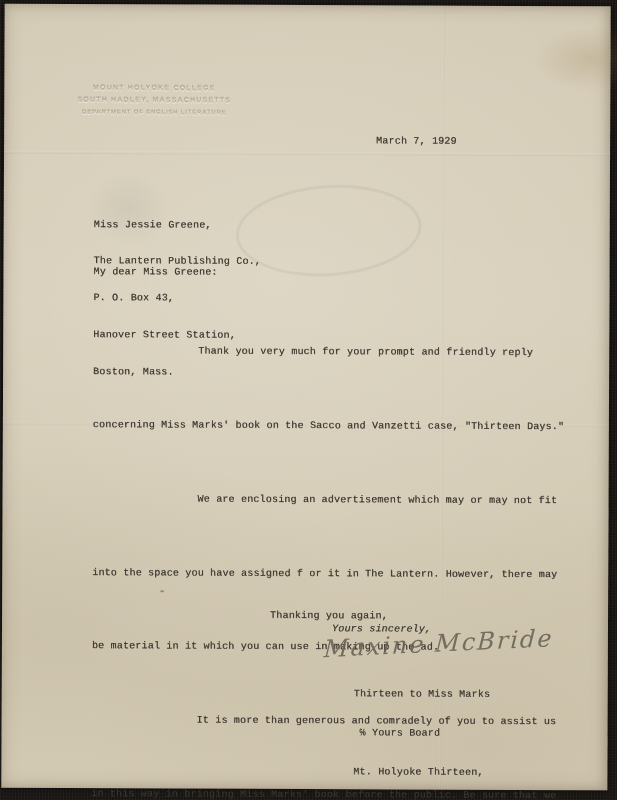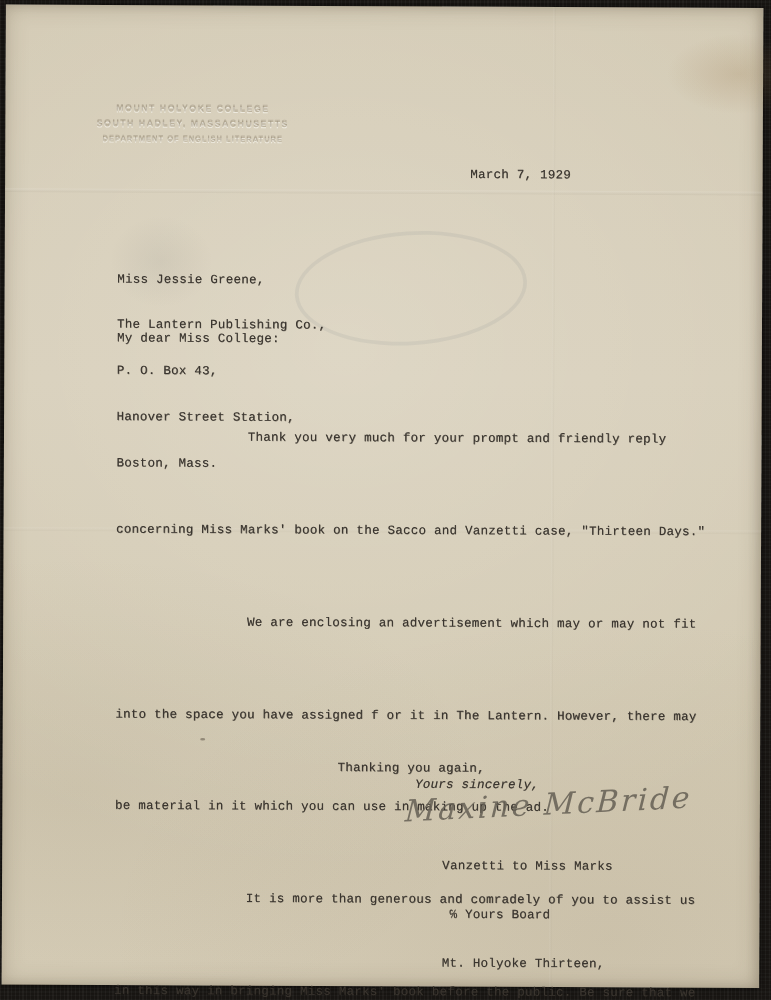--- a/index.html
+++ b/index.html
@@ -111,21 +111,21 @@
     <div class="type date-line">March 7, 1929</div>
 
     <div class="type recipient">
       <div>Miss Jessie Greene,</div>
       <div>The Lantern Publishing Co.,</div>
       <div>P. O. Box 43,</div>
       <div>Hanover Street Station,</div>
       <div>Boston, Mass.</div>
     </div>
 
-    <div class="type salutation">My dear Miss College:</div>
+    <div class="type salutation">My dear Miss Greene:</div>
 
     <div class="type body-block">
       <div class="line indent">Thank you very much for your prompt and friendly reply</div>
       <div class="line">concerning Miss Marks' book on the Sacco and Vanzetti case, "Thirteen Days."</div>
       <div class="line indent">We are enclosing an advertisement which may or may not fit</div>
       <div class="line">into the space you have assigned f or it in The Lantern. However, there may</div>
       <div class="line">be material in it which you can use in making up the ad.</div>
       <div class="line indent">It is more than generous and comradely of you to assist us</div>
       <div class="line">in this way in bringing Miss Marks' book before the public. Be sure that we</div>
       
@@ -135,20 +135,20 @@
       
       
     </div>
 
     <div class="type closing-thanks">Thanking you again,</div>
     <div class="type closing-vale">Yours sincerely,</div>
 
     <div class="signature">Maxine McBride</div>
 
     <div class="type sig-block">
-      <div>Vanzetti to Miss Marks</div>
+      <div>Thirteen to Miss Marks</div>
       <div style="padding-left:6px">℅ Yours Board</div>
       <div>Mt. Holyoke Thirteen,</div>
       
     </div>
 
   </div>
 </div>
 
 </body></html>

